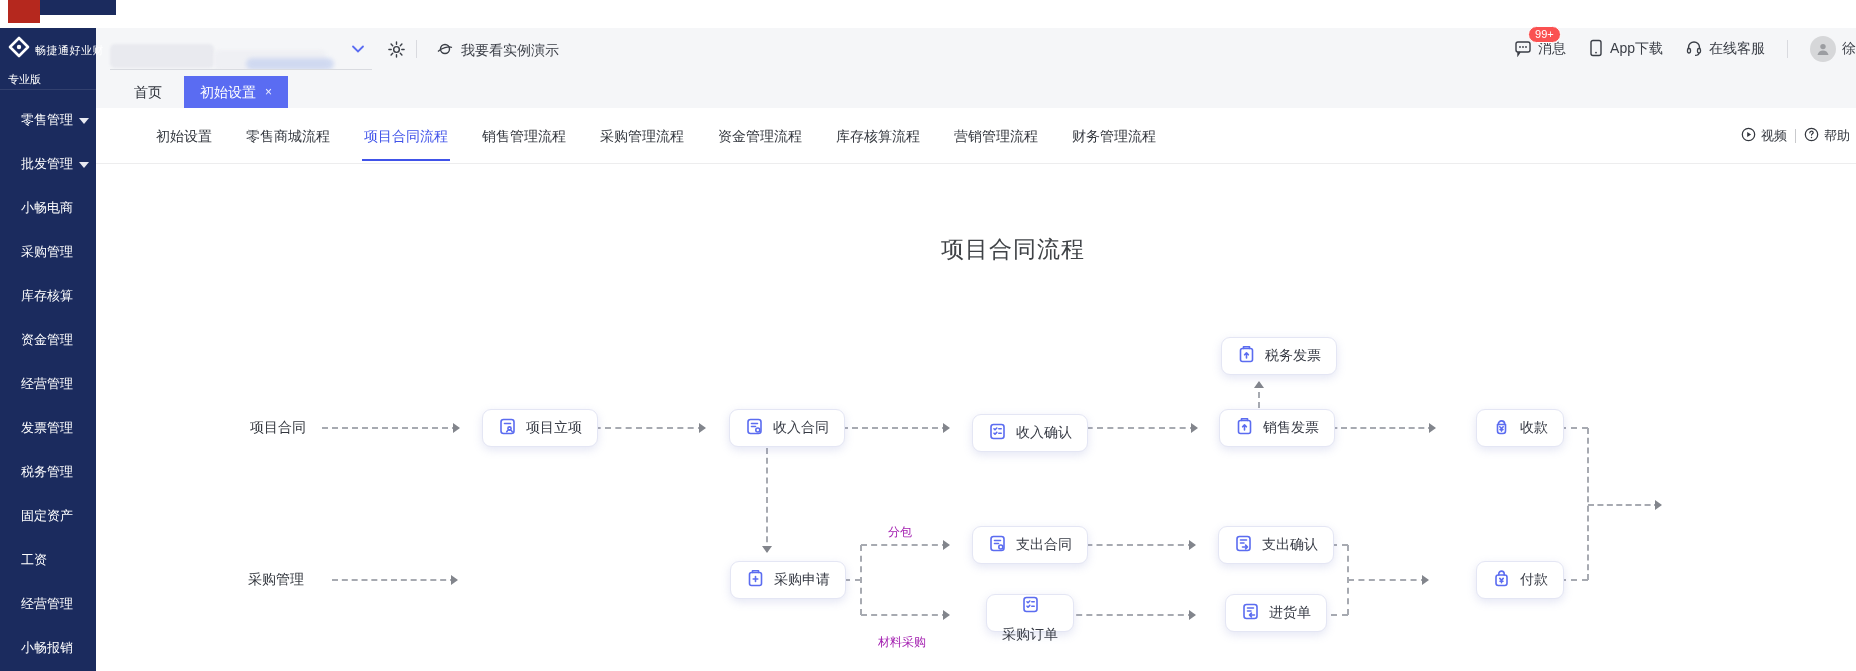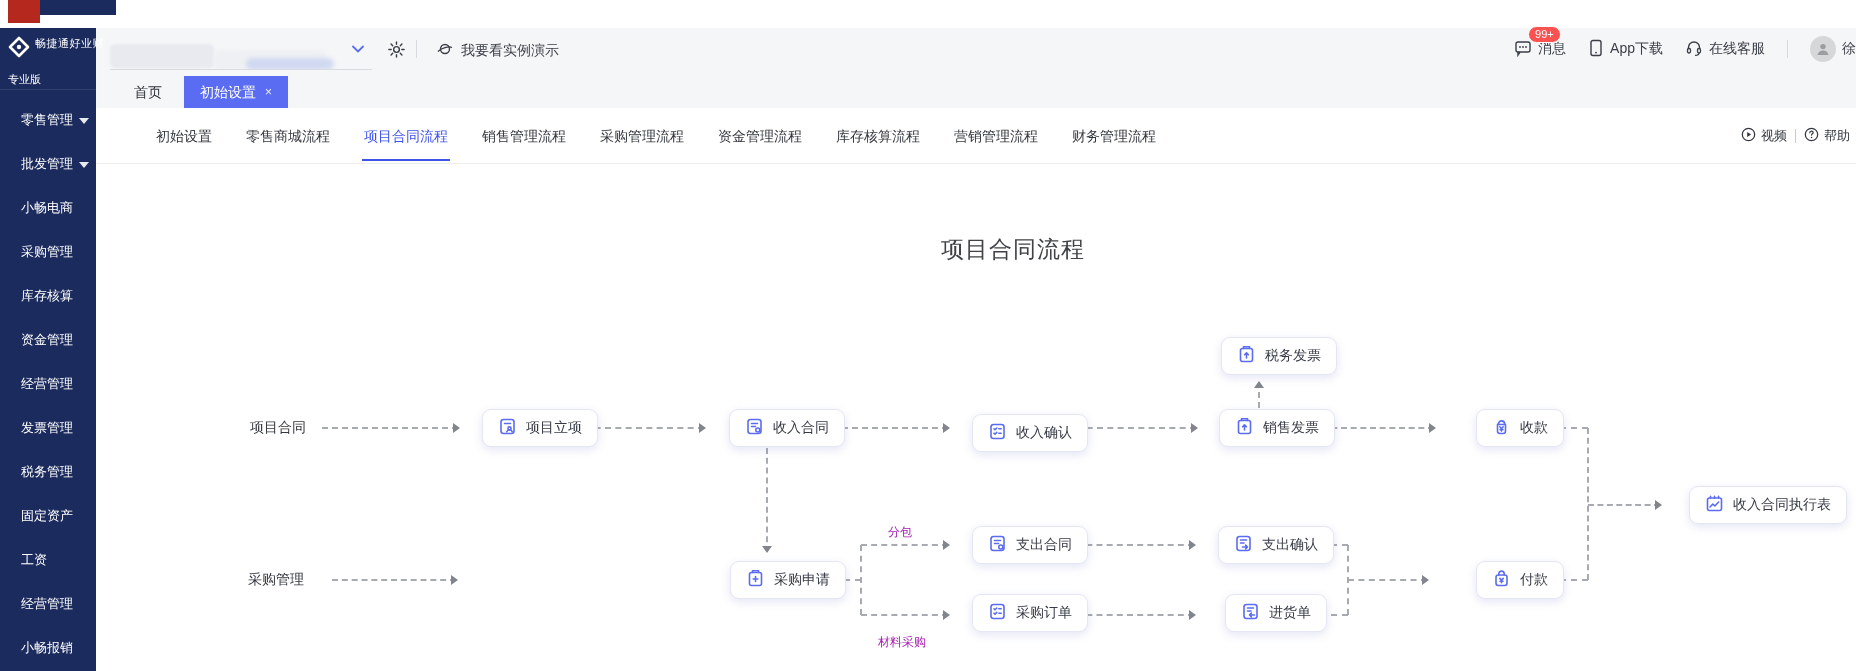--- a/index.html
+++ b/index.html
@@ -8,21 +8,21 @@
     position:relative; width:1856px; height:671px; overflow:hidden;
     font-family:"Liberation Sans","DejaVu Sans",sans-serif; background:#fff; color:#363a44;
   }
   
   #topstrip { position:absolute; left:0; top:0; width:100%; height:28px; background:#fff; }
   .red-frag { position:absolute; left:8px; top:0; width:32px; height:23px; background:#b5281e; }
   .navy-frag { position:absolute; left:40px; top:0; width:76px; height:15px; background:#1b2b5e; }
   
   #sidebar { position:absolute; left:0; top:28px; width:96px; height:643px; background:#1b2b5e; z-index:5; }
   #logo-block { height:62px; padding:8px 6px 0 8px; border-bottom:1px solid rgba(255,255,255,.10); }
-  .logo-row { display:flex; align-items:flex-start; gap:5px; }
+  .logo-row { display:flex; align-items:flex-end; gap:5px; }
   .logo-mark { width:22px; height:22px; flex:0 0 auto; }
   .logo-name { color:#fff; font-size:11px; letter-spacing:.5px; white-space:nowrap; }
   .logo-sub { color:#fff; font-size:11px; margin-top:14px; }
   #side-menu { padding-top:8px; }
   .side-item { position:relative; height:44px; line-height:44px; color:#fff; font-size:13px;
     padding-left:21px; cursor:pointer; white-space:nowrap; }
   .side-item .caret { display:inline-block; margin-left:6px; vertical-align:middle;
     width:0; height:0; border-left:5px solid transparent; border-right:5px solid transparent;
     border-top:6px solid #e8eaf2; }
   
@@ -302,28 +302,20 @@
       <span>收款</span>
     </div>
     <div class="node" style="left:1259px;top:356px;">
       <span><svg width="19" height="19" viewBox="0 0 19 19">
             <rect x="3.5" y="3.5" width="12" height="13" rx="2" fill="none" stroke="#5b6cf0" stroke-width="1.6" stroke-linecap="round" stroke-linejoin="round"></rect>
             <path d="M6.5 3.5v-1.8h6v1.8" fill="none" stroke="#5b6cf0" stroke-width="1.6" stroke-linecap="round" stroke-linejoin="round"></path>
             <path d="M9.5 13V8.2M7.6 9.8l1.9-1.9 1.9 1.9" fill="none" stroke="#5b6cf0" stroke-width="1.6" stroke-linecap="round" stroke-linejoin="round"></path>
           </svg></span>
       <span>税务发票</span>
     </div>
-    <div class="node" style="left:1748px;top:505px;">
-      <span><svg width="19" height="19" viewBox="0 0 19 19">
-            <rect x="2.5" y="4" width="14" height="12.5" rx="2" fill="none" stroke="#5b6cf0" stroke-width="1.6" stroke-linecap="round" stroke-linejoin="round"></rect>
-            <path d="M5.5 4V2.2M9.5 4V2.2M13.5 4V2.2" fill="none" stroke="#5b6cf0" stroke-width="1.6" stroke-linecap="round" stroke-linejoin="round"></path>
-            <path d="M5 13l2.8-3 2 2 3.8-4" fill="none" stroke="#5b6cf0" stroke-width="1.6" stroke-linecap="round" stroke-linejoin="round"></path>
-          </svg></span>
-      <span>收入合同执行表</span>
-    </div>
     <div class="node" style="left:768px;top:580px;">
       <span><svg width="19" height="19" viewBox="0 0 19 19">
             <rect x="3.5" y="3.5" width="12" height="13" rx="2" fill="none" stroke="#5b6cf0" stroke-width="1.6" stroke-linecap="round" stroke-linejoin="round"></rect>
             <path d="M6.5 3.5v-1.8h6v1.8" fill="none" stroke="#5b6cf0" stroke-width="1.6" stroke-linecap="round" stroke-linejoin="round"></path>
             <path d="M9.5 7.5v5M7.2 10h4.6" fill="none" stroke="#5b6cf0" stroke-width="1.6" stroke-linecap="round" stroke-linejoin="round"></path>
           </svg></span>
       <span>采购申请</span>
     </div>
     <div class="node" style="left:1010px;top:545px;">
       <span><svg width="19" height="19" viewBox="0 0 19 19">
@@ -334,21 +326,21 @@
       <span>支出合同</span>
     </div>
     <div class="node" style="left:1256px;top:545px;">
       <span><svg width="19" height="19" viewBox="0 0 19 19">
             <rect x="3" y="2.5" width="13" height="14" rx="2.5" fill="none" stroke="#5b6cf0" stroke-width="1.6" stroke-linecap="round" stroke-linejoin="round"></rect>
             <path d="M6.5 6h6M6.5 9h3.5" fill="none" stroke="#5b6cf0" stroke-width="1.6" stroke-linecap="round" stroke-linejoin="round"></path>
             <path d="M8.5 13h5M11.6 11.1l1.9 1.9-1.9 1.9" fill="none" stroke="#5b6cf0" stroke-width="1.6" stroke-linecap="round" stroke-linejoin="round"></path>
           </svg></span>
       <span>支出确认</span>
     </div>
-    <div class="node" style="left:1010px;top:613px;">
+    <div class="node" style="left:1010px;top:613px;flex-direction:column;">
       <span><svg width="19" height="19" viewBox="0 0 19 19">
             <rect x="3" y="2.5" width="13" height="14" rx="2.5" fill="none" stroke="#5b6cf0" stroke-width="1.6" stroke-linecap="round" stroke-linejoin="round"></rect>
             <path d="M6 6.8l1 1 1.8-1.8M10.8 6.8h2.4M6 11.2l1 1 1.8-1.8M10.8 11.2h2.4" fill="none" stroke="#5b6cf0" stroke-width="1.6" stroke-linecap="round" stroke-linejoin="round"></path>
           </svg></span>
       <span>采购订单</span>
     </div>
     <div class="node" style="left:1256px;top:613px;">
       <span><svg width="19" height="19" viewBox="0 0 19 19">
             <rect x="3" y="2.5" width="13" height="14" rx="2.5" fill="none" stroke="#5b6cf0" stroke-width="1.6" stroke-linecap="round" stroke-linejoin="round"></rect>
             <path d="M6.5 6h6M6.5 9h3.5" fill="none" stroke="#5b6cf0" stroke-width="1.6" stroke-linecap="round" stroke-linejoin="round"></path>

